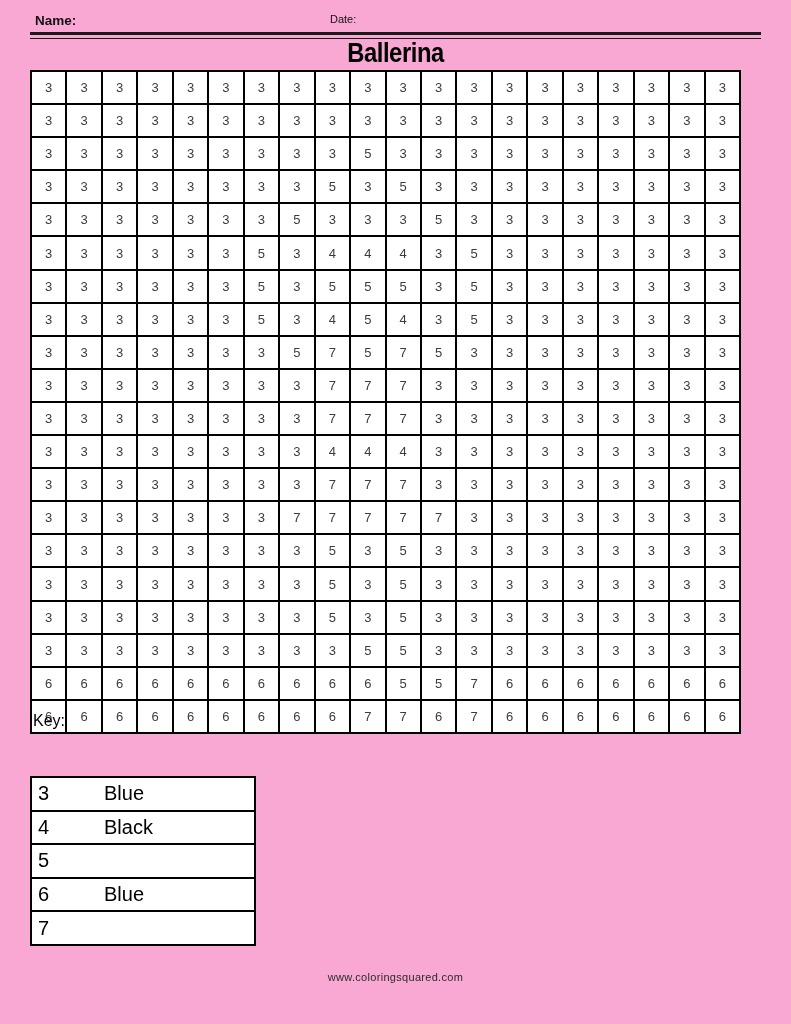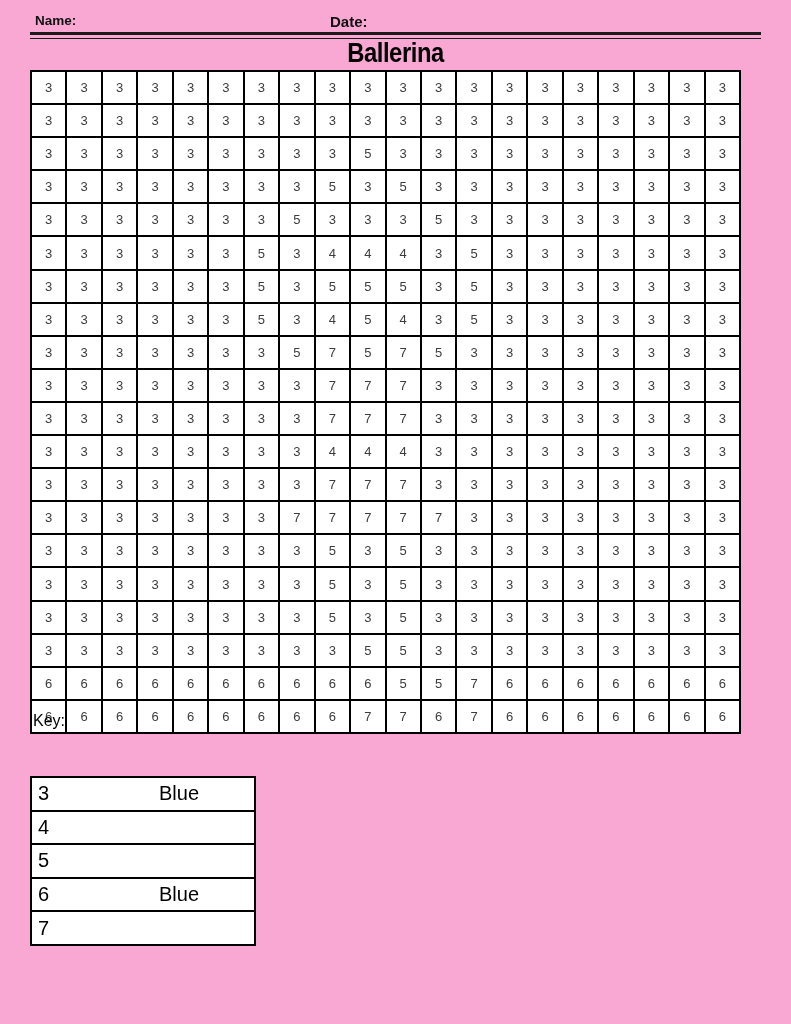--- a/index.html
+++ b/index.html
@@ -19,22 +19,22 @@
     left: 35px;
     top: 13px;
     font-size: 13.5px;
     font-weight: bold;
     color: #111;
   }
   .date-label {
     position: absolute;
     left: 330px;
     top: 13px;
-    font-size: 15px;
-    font-weight: bold;
+    font-size: 11px;
+    font-weight: normal;
     color: #111;
   }
   .double-rule {
     position: absolute;
     left: 30px;
     top: 32px;
     width: 731px;
     height: 3px;
     border-top: 3px solid #1a1a1a;
     border-bottom: 1.5px solid #1a1a1a;
@@ -105,21 +105,20 @@
   .key-row:first-child { border-top: none; }
   .key-num {
     width: 72px;
     padding-left: 6px;
     font-size: 20px;
     color: #000;
     box-sizing: border-box;
   }
   .key-color {
     flex: 1;
-    text-align: center;
     font-size: 20px;
     color: #000;
   }
 
   
   .footer-url {
     position: absolute;
     left: 0;
     top: 971px;
     width: 100%;
@@ -546,27 +545,29 @@
 
   <div class="key-heading">Key:</div>
 
   <div class="key-table">
     <div class="key-row">
       <span class="key-num">3</span>
       <span class="key-color">Blue</span>
     </div>
     <div class="key-row">
       <span class="key-num">4</span>
+      <span class="key-color">Black</span>
     </div>
     <div class="key-row">
       <span class="key-num">5</span>
     </div>
     <div class="key-row">
       <span class="key-num">6</span>
       <span class="key-color">Blue</span>
     </div>
     <div class="key-row">
       <span class="key-num">7</span>
     </div>
   </div>
 
+  <div class="footer-url">www.coloringsquared.com</div>
 
 </div>
 
 </body></html>

